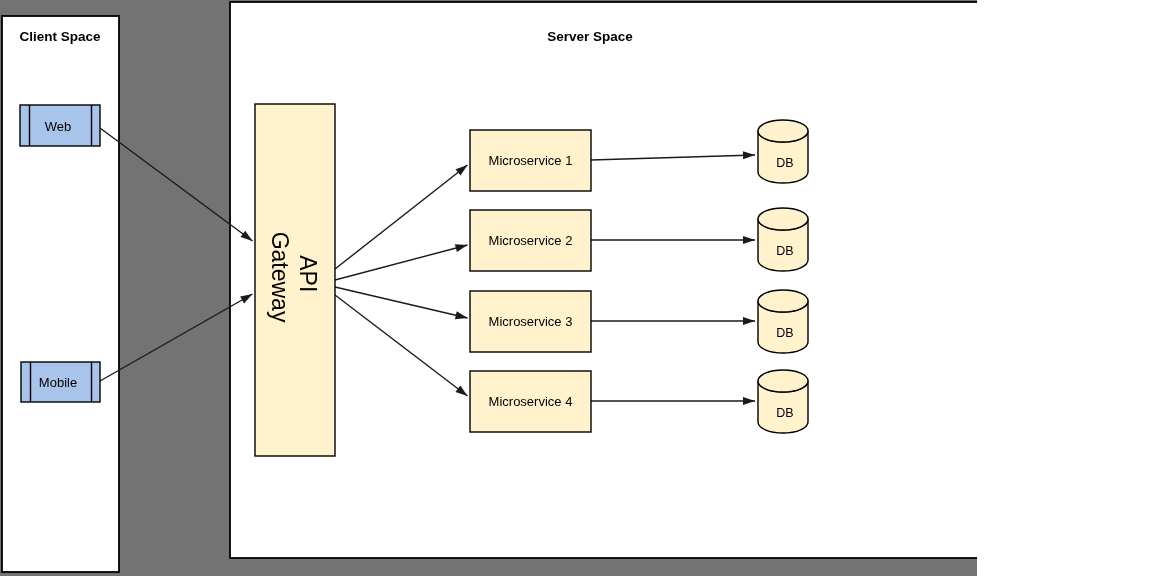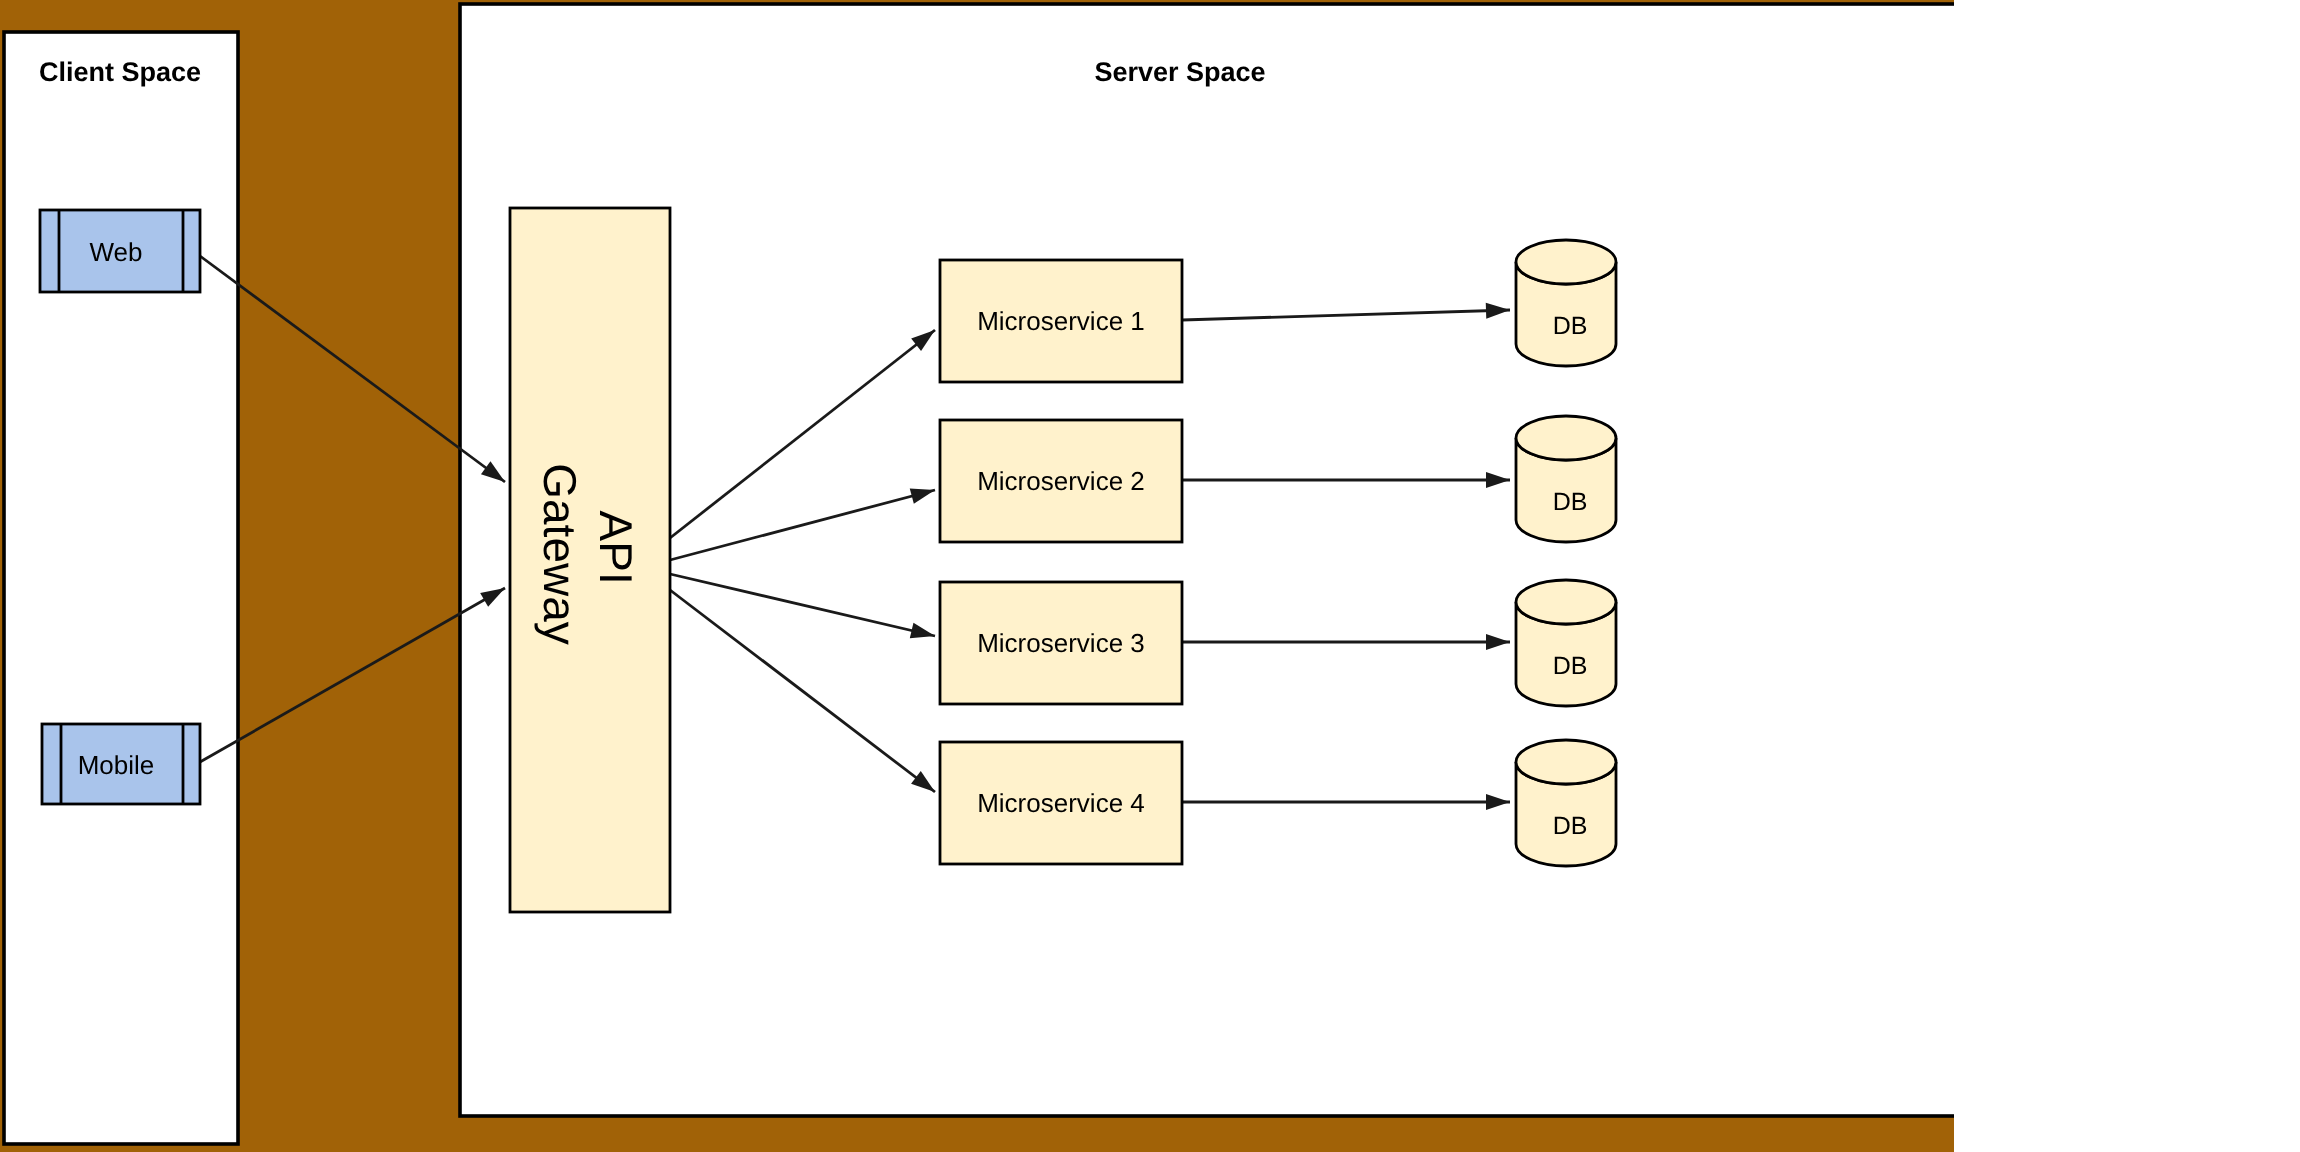--- a/index.html
+++ b/index.html
@@ -5,21 +5,21 @@
   html, body {
     margin: 0;
     padding: 0;
     background: #ffffff;
     font-family: "Liberation Sans", sans-serif;
   }
   .canvas {
     position: relative;
     width: 977px;
     height: 576px;
-    background: #a16207;
+    background: #737373;
     overflow: hidden;
   }
   svg { display: block; }
 
   .container-rect {
     fill: #ffffff;
     stroke: #000000;
     stroke-width: 1.8;
   }
   .container-title {

